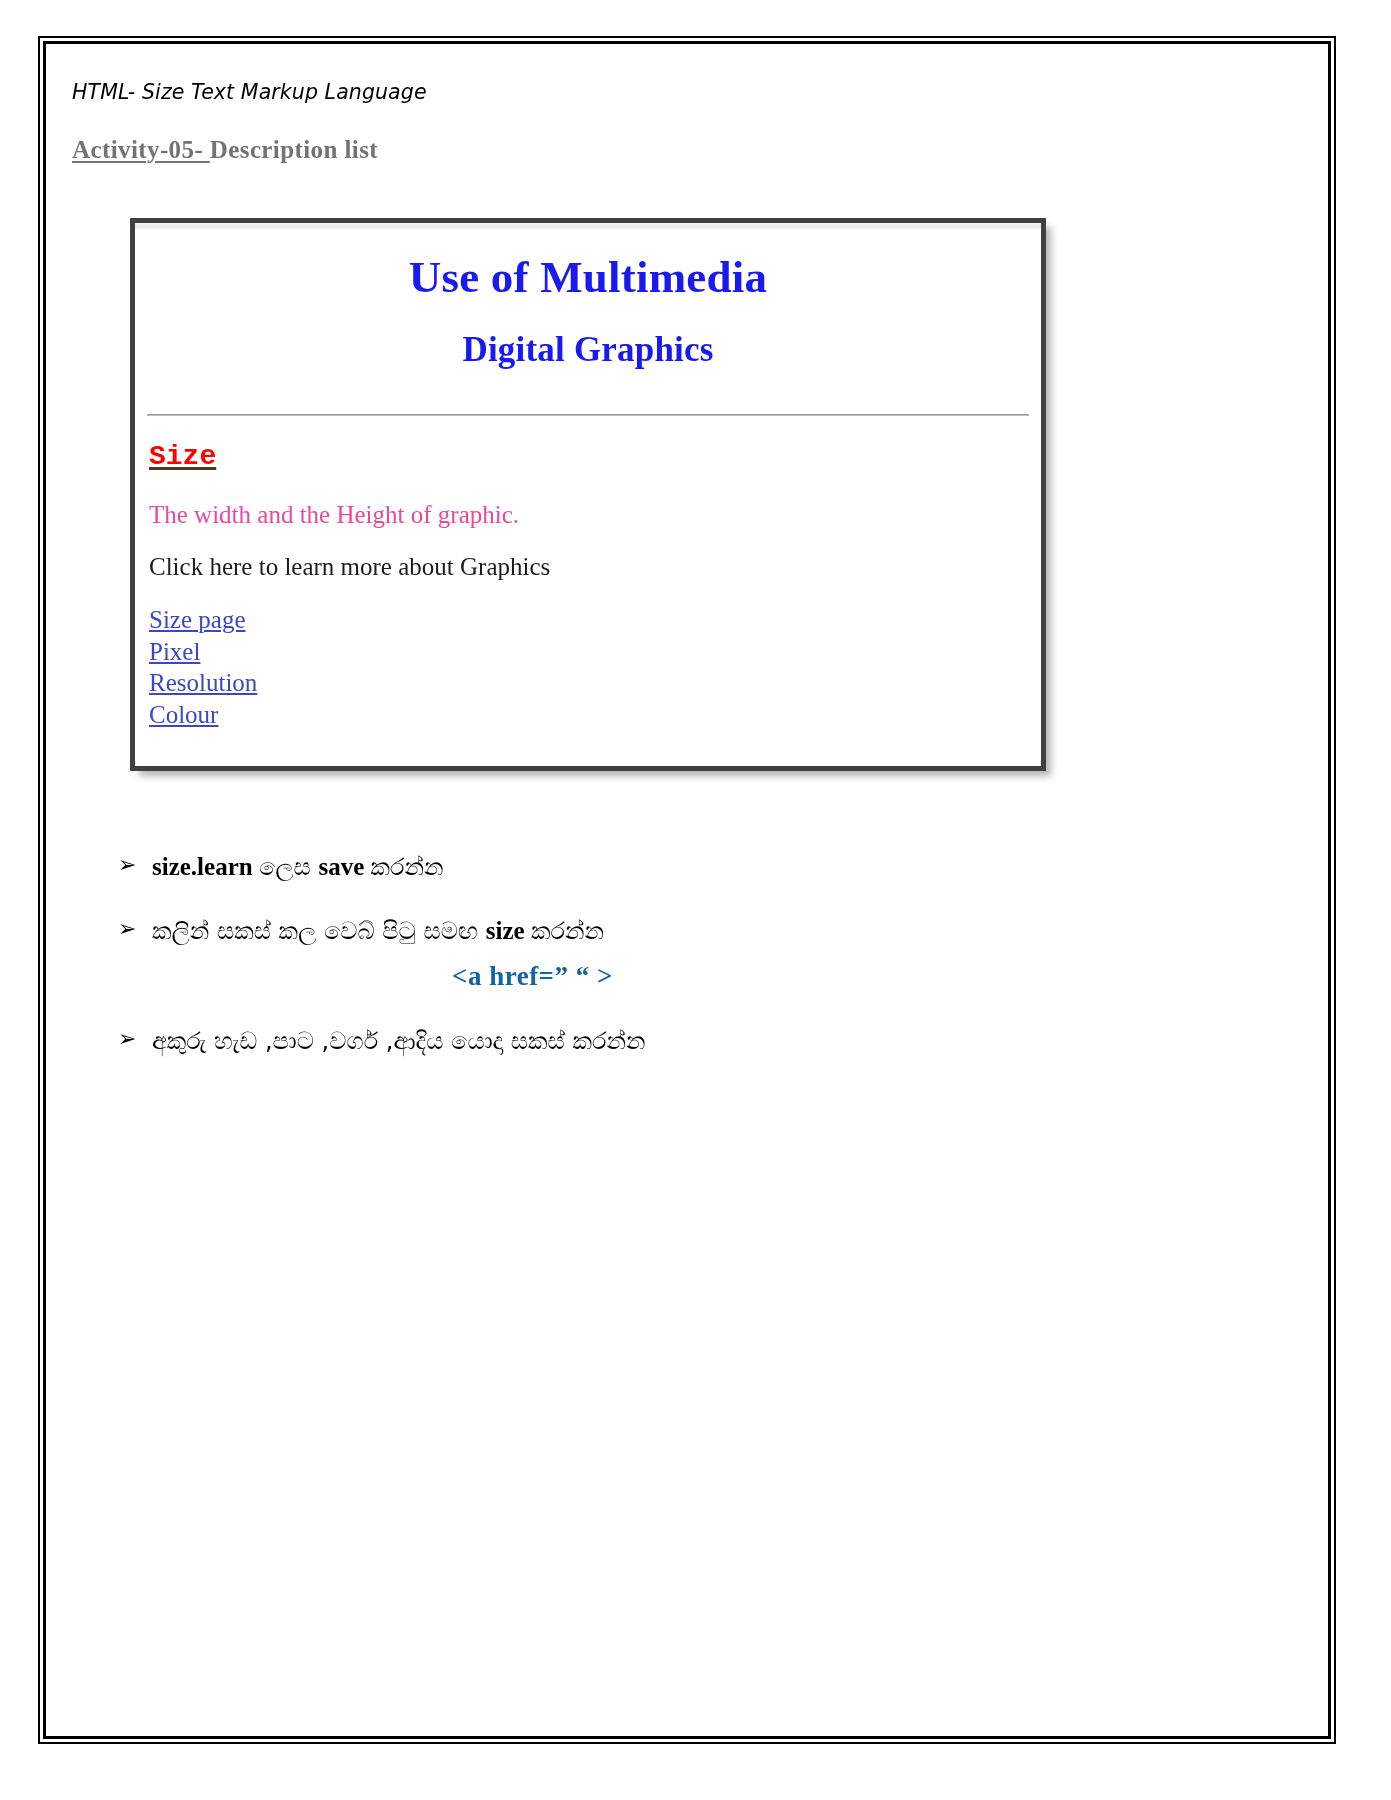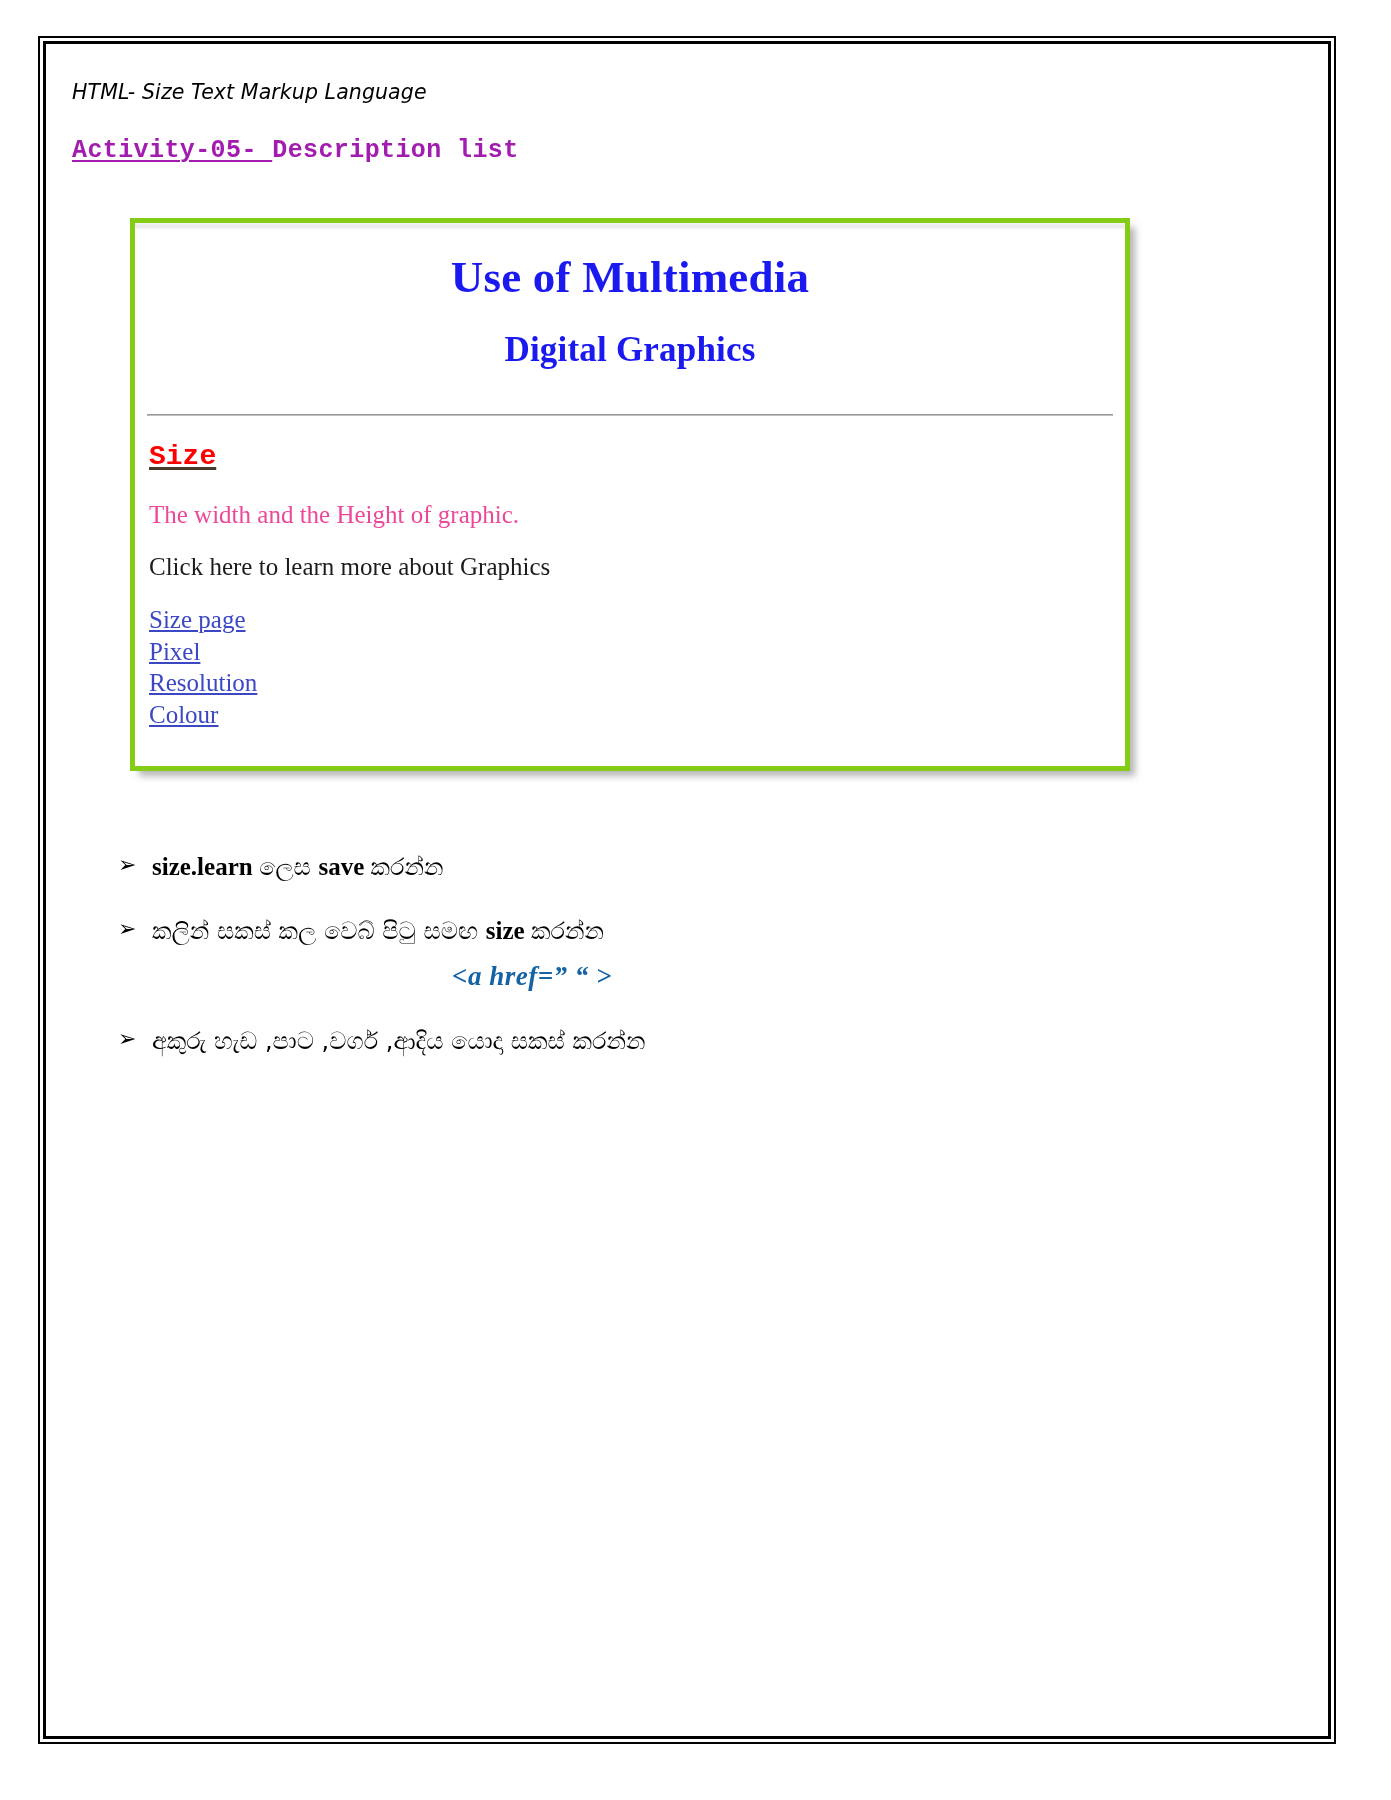--- a/index.html
+++ b/index.html
@@ -57,42 +57,42 @@
     color: #000000;
     letter-spacing: 0.1px;
     white-space: nowrap;
   }
 
   
   #activity-title {
     position: absolute;
     left: 26px;
     top: 92px;
-    font-family: Liberation Mono, monospace;
-    font-size: 25px;
-    font-weight: bold;
-    color: #a21caf;
+    font-family: Liberation Serif, serif;
+    font-size: 25px;
+    font-weight: bold;
+    color: #737373;
     white-space: nowrap;
     letter-spacing: 0.4px;
   }
   #activity-title .underlined {
     text-decoration: underline;
     text-decoration-thickness: 2px;
     text-underline-offset: 3px;
   }
 
   
   #browser-shot {
     position: absolute;
     left: 84px;
     top: 174px;
-    width: 1000px;
+    width: 916px;
     height: 553px;
     background: #ffffff;
-    border: 5px solid #84cc16;
+    border: 5px solid #404040;
     box-sizing: border-box;
     box-shadow: 7px 7px 7px -2px rgba(120,120,120,0.55);
   }
   #browser-page {
     position: absolute;
     left: 0;
     top: 0;
     right: 0;
     bottom: 0;
     background: #ffffff;
@@ -229,21 +229,20 @@
   }
   #code-snippet {
     display: block;
     margin: 10px 0 0 0;
     padding-left: 300px;
     font-family: "Liberation Serif", "DejaVu Serif", serif;
     font-weight: bold;
     font-size: 27px;
     color: #1464a5;
     letter-spacing: 0.5px;
-    font-style: italic;
   }
 </style>
 </head>
 <body>
 
 <div id="page-sheet">
   <div id="page-inner-border">
     <div id="page-content">
 
       <div id="doc-header">HTML- Size Text Markup Language</div>

